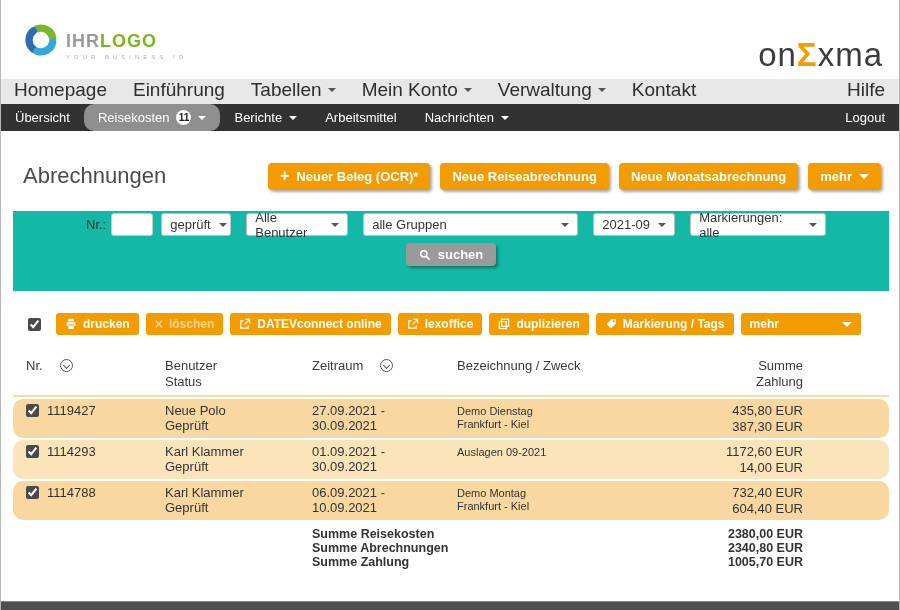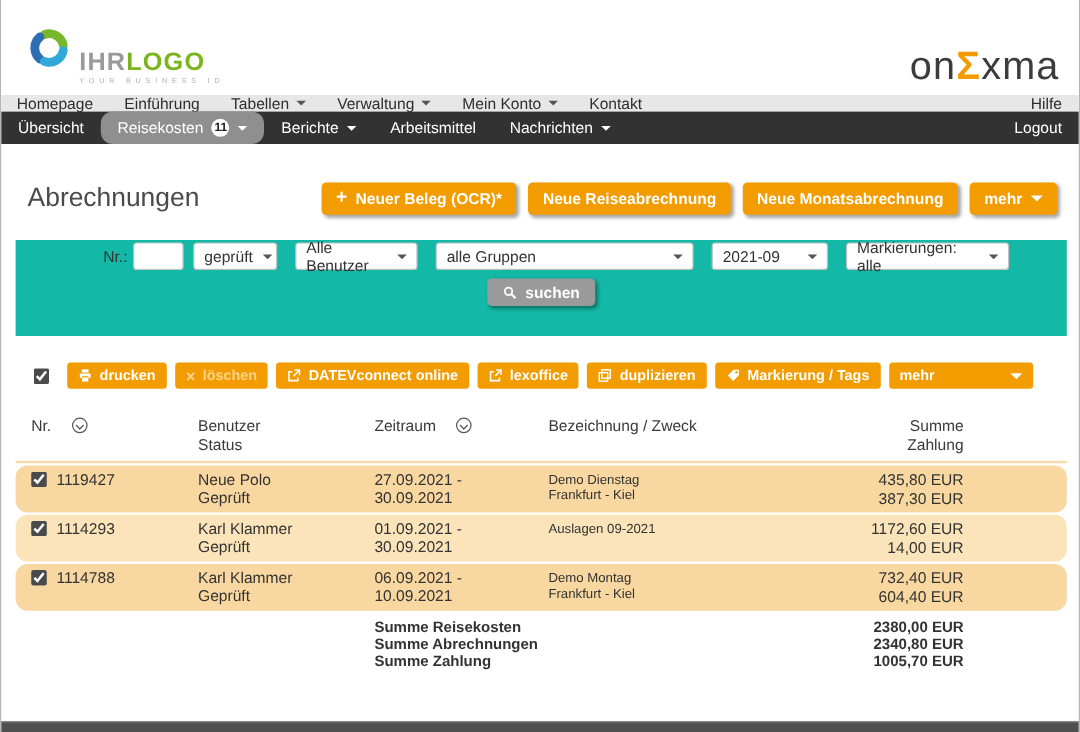--- a/index.html
+++ b/index.html
@@ -7,30 +7,30 @@
   body {
     font-family:"Liberation Sans", sans-serif;
     background:#fff; color:#333; position:relative; overflow:hidden;
     border-left:1px solid #b5b5b5; border-right:1px solid #b5b5b5;
   }
 
   
   .header { height:79px; position:relative; background:#fff; }
   .brand-left { position:absolute; left:18px; top:18px; display:flex; align-items:flex-start; gap:3px; cursor:pointer; }
   .swirl { width:44px; height:44px; }
-  .brand-text .line1 { font-size:21px; font-weight:700; letter-spacing:1px; line-height:22px; margin-top:23px;
+  .brand-text .line1 { font-size:18px; font-weight:700; letter-spacing:1px; line-height:22px; margin-top:12px;
                        font-family:"Liberation Sans", sans-serif; }
   .brand-text .ihr { color:#9a9a9a; }
   .brand-text .logo { color:#7ab51d; }
   .brand-text .tagline { font-size:6px; color:#b0b0b0; letter-spacing:4px; margin-top:2px; }
   .brand-right { position:absolute; right:16px; top:38px; font-size:33px; letter-spacing:1px; color:#3c3c3c; line-height:33px; }
   .brand-right .sigma { color:var(--accent,#f39c00); font-weight:700; }
 
   
-  .nav1 { height:14px; background:var(--nav-light,#e7e7e7); display:flex; align-items:center; font-size:13px; color:#2e2e2e; }
+  .nav1 { height:25px; background:var(--nav-light,#e7e7e7); display:flex; align-items:flex-start; font-size:19px; color:#2e2e2e; }
   .nav1 .item { display:flex; align-items:center; gap:6px; padding:0 13px; cursor:pointer; }
   .nav1 .right { margin-left:auto; padding:0 14px; display:flex; align-items:center; cursor:pointer; }
   .caret-down { width:0; height:0; border-left:4px solid transparent; border-right:4px solid transparent; border-top:4px solid #555; display:inline-block; }
   .nav2 { height:27px; background:var(--nav-dark,#323232); display:flex; align-items:stretch; font-size:13px; color:#fff; }
   .nav2 .item { display:flex; align-items:center; gap:7px; padding:0 14px; cursor:pointer;border-radius:10px; }
   .nav2 .item.active { background:#8f8f8f; }
   .nav2 .caret-down { border-top-color:#fff; }
   .badge { background:#fff; color:#222; width:15px; height:15px; border-radius:50%; font-size:10px; font-weight:700; line-height:15px; text-align:center; }
   .nav2 .right { margin-left:auto; padding:0 14px; display:flex; align-items:center; cursor:pointer; }
 
@@ -46,21 +46,21 @@
   .caret-white { width:0; height:0; border-left:5px solid transparent; border-right:5px solid transparent; border-top:5px solid #fff; display:inline-block; }
 
   
   .filter-panel { margin:21px 10px 0 12px; background:#14b8a6; height:80px; padding-top:2px; }
   .filter-row { display:flex; align-items:center; margin-left:73px; }
   .filter-row label { font-size:13px; color:#333; margin-right:5px; }
   .txt-input { width:42px; height:23px; border:1px solid #c9c9c9; border-radius:3px; background:#fff; padding:0 5px; font-size:13px; margin-right:8px; }
   .select { background:#fff; border:1px solid #c0c0c0; border-radius:3px; height:23px; display:flex; align-items:center;
             justify-content:space-between; padding:0 8px; font-size:13px; color:#333; margin-right:15px; cursor:pointer; }
   .select .caret-down { border-top-color:#555; margin-left:8px; }
-  .w-status{width:70px;} .w-users{width:102px;} .w-groups{width:215px;} .w-month{width:97px;} .w-marks{width:136px; margin-right:0;}
+  .w-status{width:70px;} .w-users{width:102px;} .w-groups{width:215px;} .w-month{width:82px;} .w-marks{width:136px; margin-right:0;}
   .search-row { text-align:center; margin-top:7px; }
   .btn-gray { background:#9a9a9a; color:#fff; border:none; border-radius:4px; font-weight:700; font-size:13px;
               padding:4px 13px; display:inline-flex; align-items:center; gap:7px; cursor:pointer;
               box-shadow:2px 2px 3px rgba(0,0,0,.35); font-family:"Liberation Sans", sans-serif; }
 
   
   .toolbar { margin:21px 10px 0 12px; display:flex; align-items:center; gap:7px; height:24px; }
   .toolbar input[type=checkbox] { margin:0 8px 0 15px; width:13px; height:13px; accent-color:#4a4a4a; }
   .btn-sm { background:var(--accent,#f39c00); color:#fff; border:none; border-radius:3px; font-weight:700; font-size:12px;
             padding:3px 9px; display:inline-flex; align-items:center; gap:6px; cursor:pointer; height:22px;
@@ -119,25 +119,25 @@
       <span>Homepage</span>
     </div>
   <div class="item">
       <span>Einführung</span>
     </div>
   <div class="item">
       <span>Tabellen</span>
       <span class="caret-down"></span>
     </div>
   <div class="item">
+      <span>Mein Konto</span>
+      <span class="caret-down"></span>
+    </div>
+  <div class="item">
       <span>Verwaltung</span>
-      <span class="caret-down"></span>
-    </div>
-  <div class="item">
-      <span>Mein Konto</span>
       <span class="caret-down"></span>
     </div>
   <div class="item">
       <span>Kontakt</span>
     </div>
   <div class="right">
       <span>Hilfe</span>
     </div>
 </div>
 

